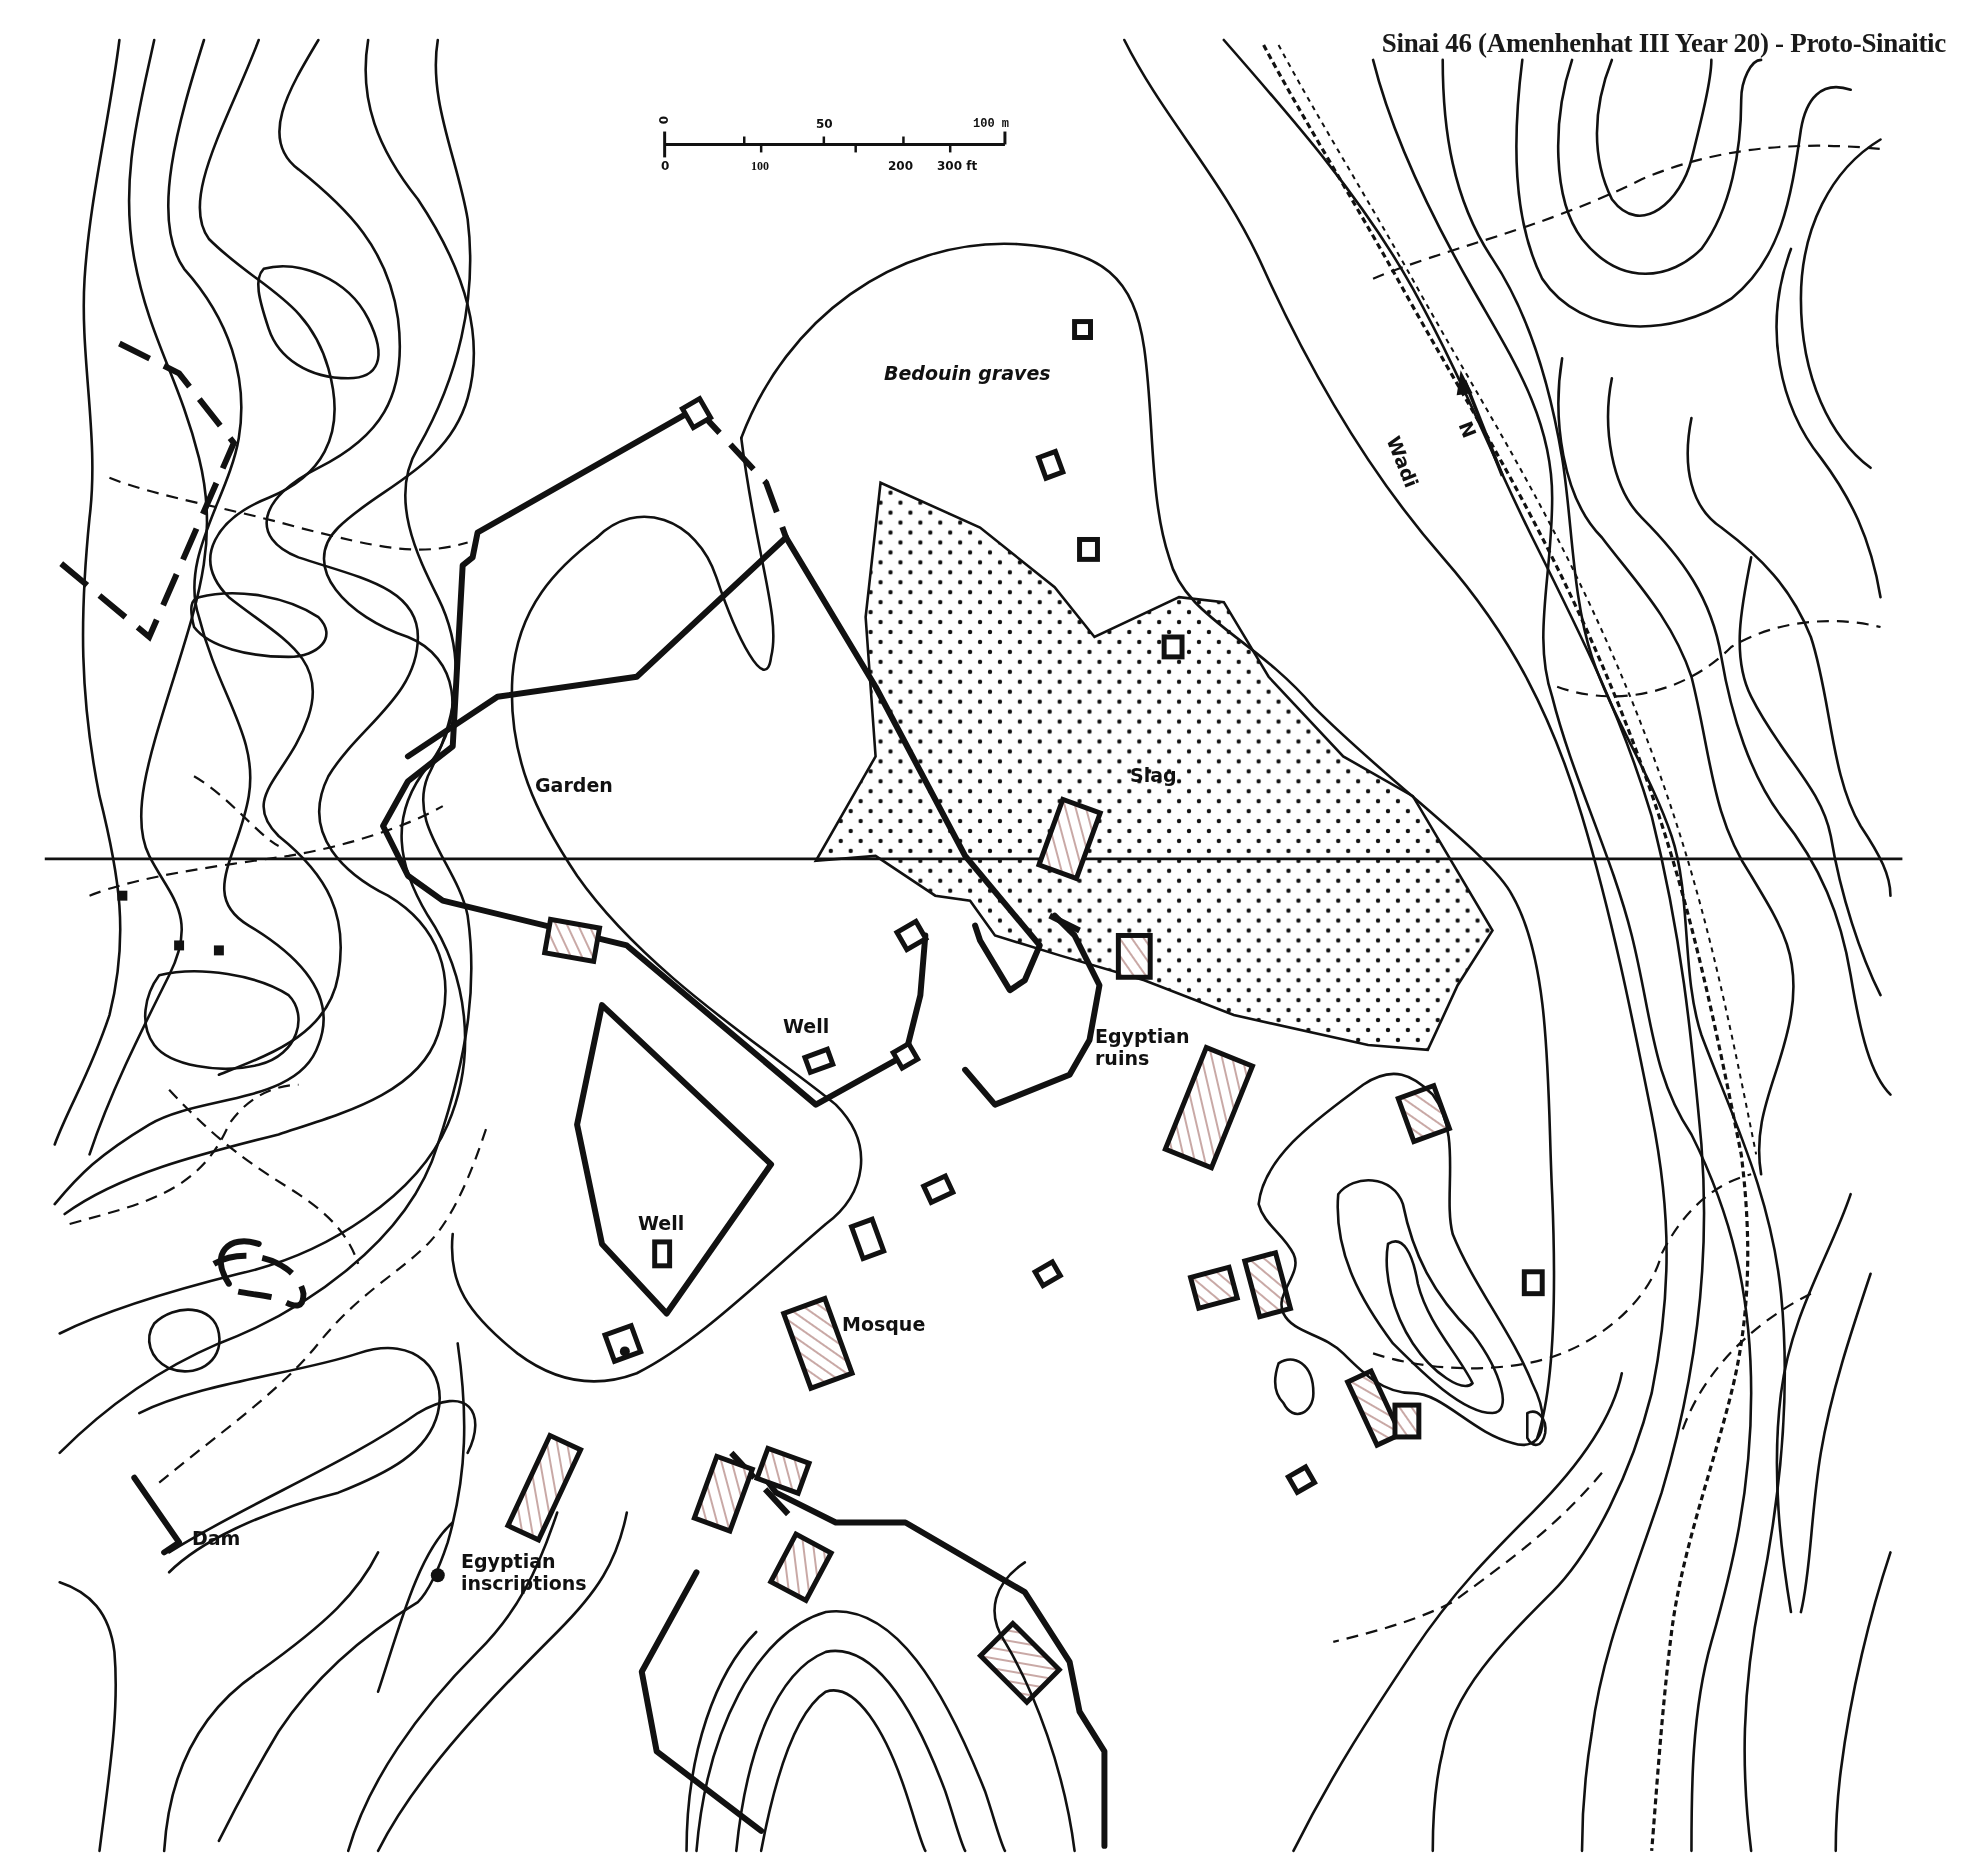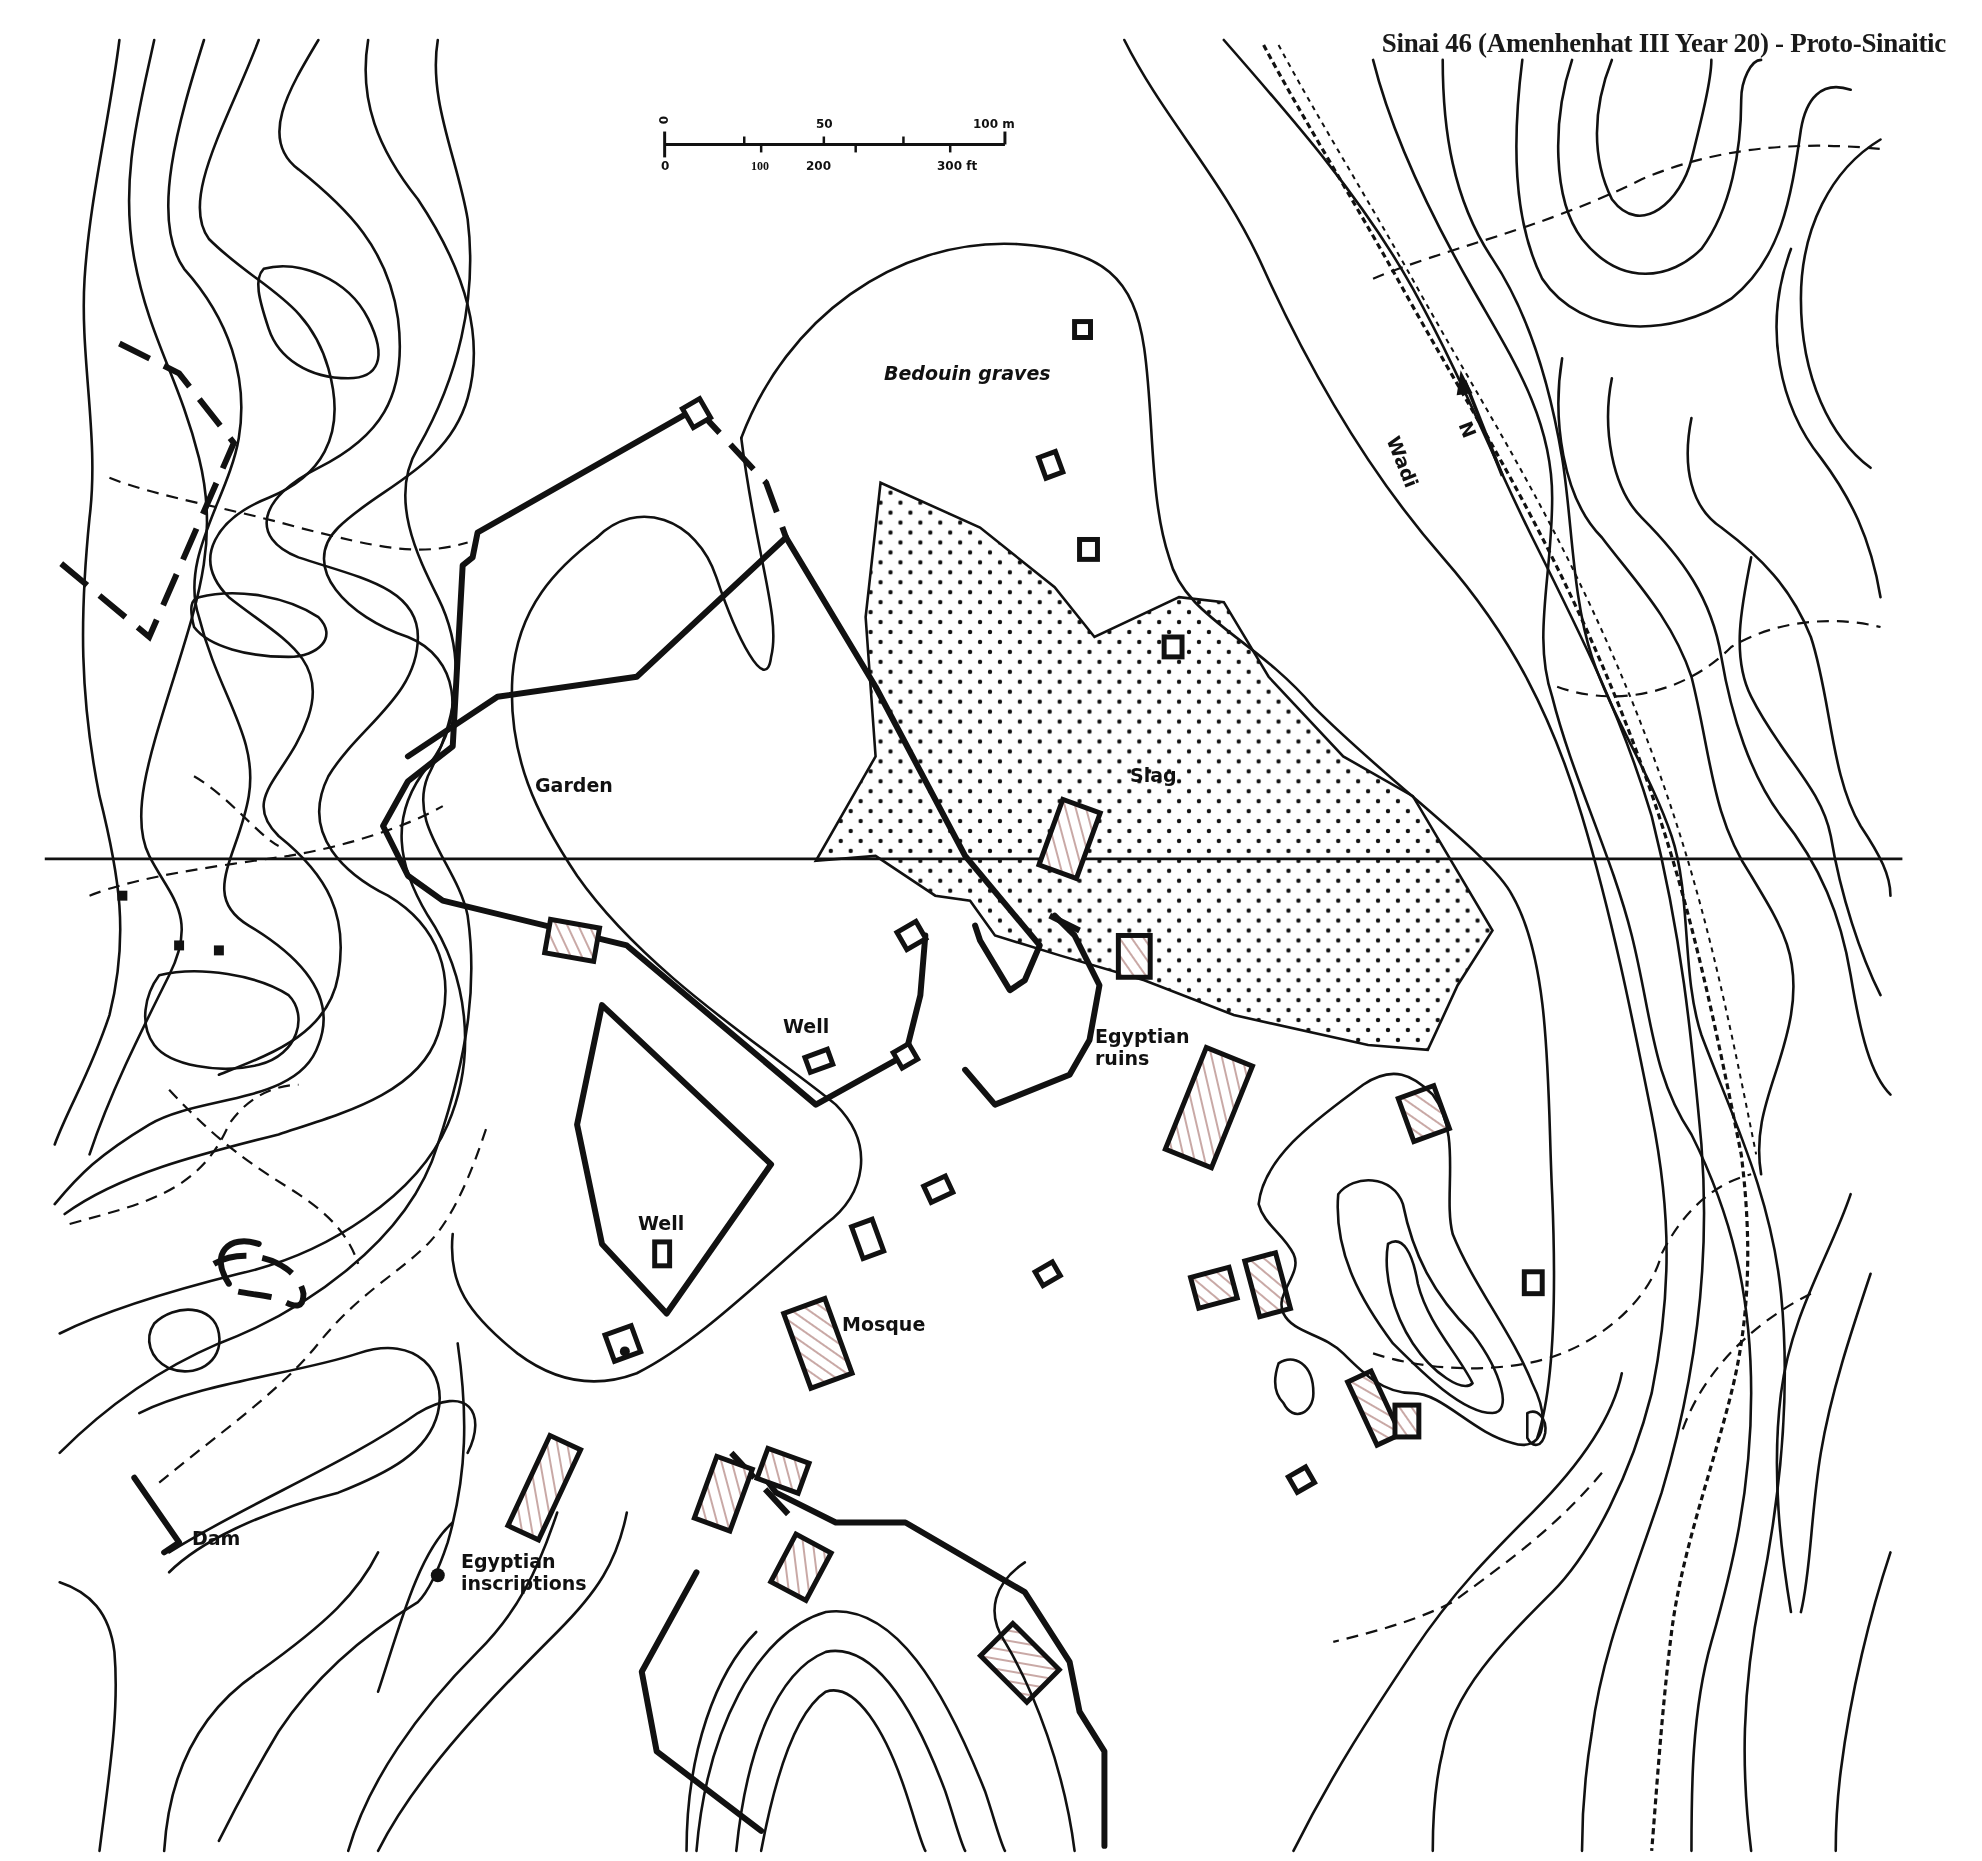--- a/index.html
+++ b/index.html
@@ -188,24 +188,24 @@
   <path class="c" d="M740 1860 C750 1760 780 1680 830 1660 C880 1650 920 1720 950 1800 C960 1830 965 1850 970 1860"></path>
   <path class="c" d="M700 1860 C710 1740 760 1640 830 1620 C900 1610 950 1700 990 1800 C1000 1830 1005 1850 1010 1860"></path>
   <path class="c" d="M690 1860 C690 1760 720 1680 760 1640"></path>
   <path class="c" d="M1080 1860 C1070 1780 1040 1700 1010 1650 C990 1620 1000 1590 1030 1570"></path>
 </svg>
 
 <div class="title">Sinai 46 (Amenhenhat III Year 20) - Proto-Sinaitic</div>
 
 <div class="scale-lbl" style="left:660px; top:113px; transform:rotate(-90deg);">0</div>
 <div class="scale-lbl" style="left:816px; top:117px;">50</div>
-<div class="scale-lbl" style="left:973px; top:117px;">100 m</div>
+<div class="scale-lbl" style="left:973px; top:117px;font-family:Liberation Mono, monospace;">100 m</div>
 <div class="scale-lbl" style="left:661px; top:159px;">0</div>
 <div class="scale-lbl" style="left:751px; top:159px;font-family:Liberation Serif, serif;">100</div>
-<div class="scale-lbl" style="left:806px; top:159px;">200</div>
+<div class="scale-lbl" style="left:888px; top:159px;">200</div>
 <div class="scale-lbl" style="left:937px; top:159px;text-align:center;">300 ft</div>
 
 <div class="lbl" style="left:884px; top:362px;font-style:italic;">Bedouin graves</div>
 <div class="lbl" style="left:535px; top:774px;">Garden</div>
 <div class="lbl" style="left:1102px; top:764px;margin-left:28px;">Slag</div>
 <div class="lbl" style="left:783px; top:1015px;">Well</div>
 <div class="lbl" style="left:638px; top:1212px;">Well</div>
 <div class="lbl" style="left:1095px; top:1025px;">
   <div>Egyptian</div>
   <div>ruins</div>

